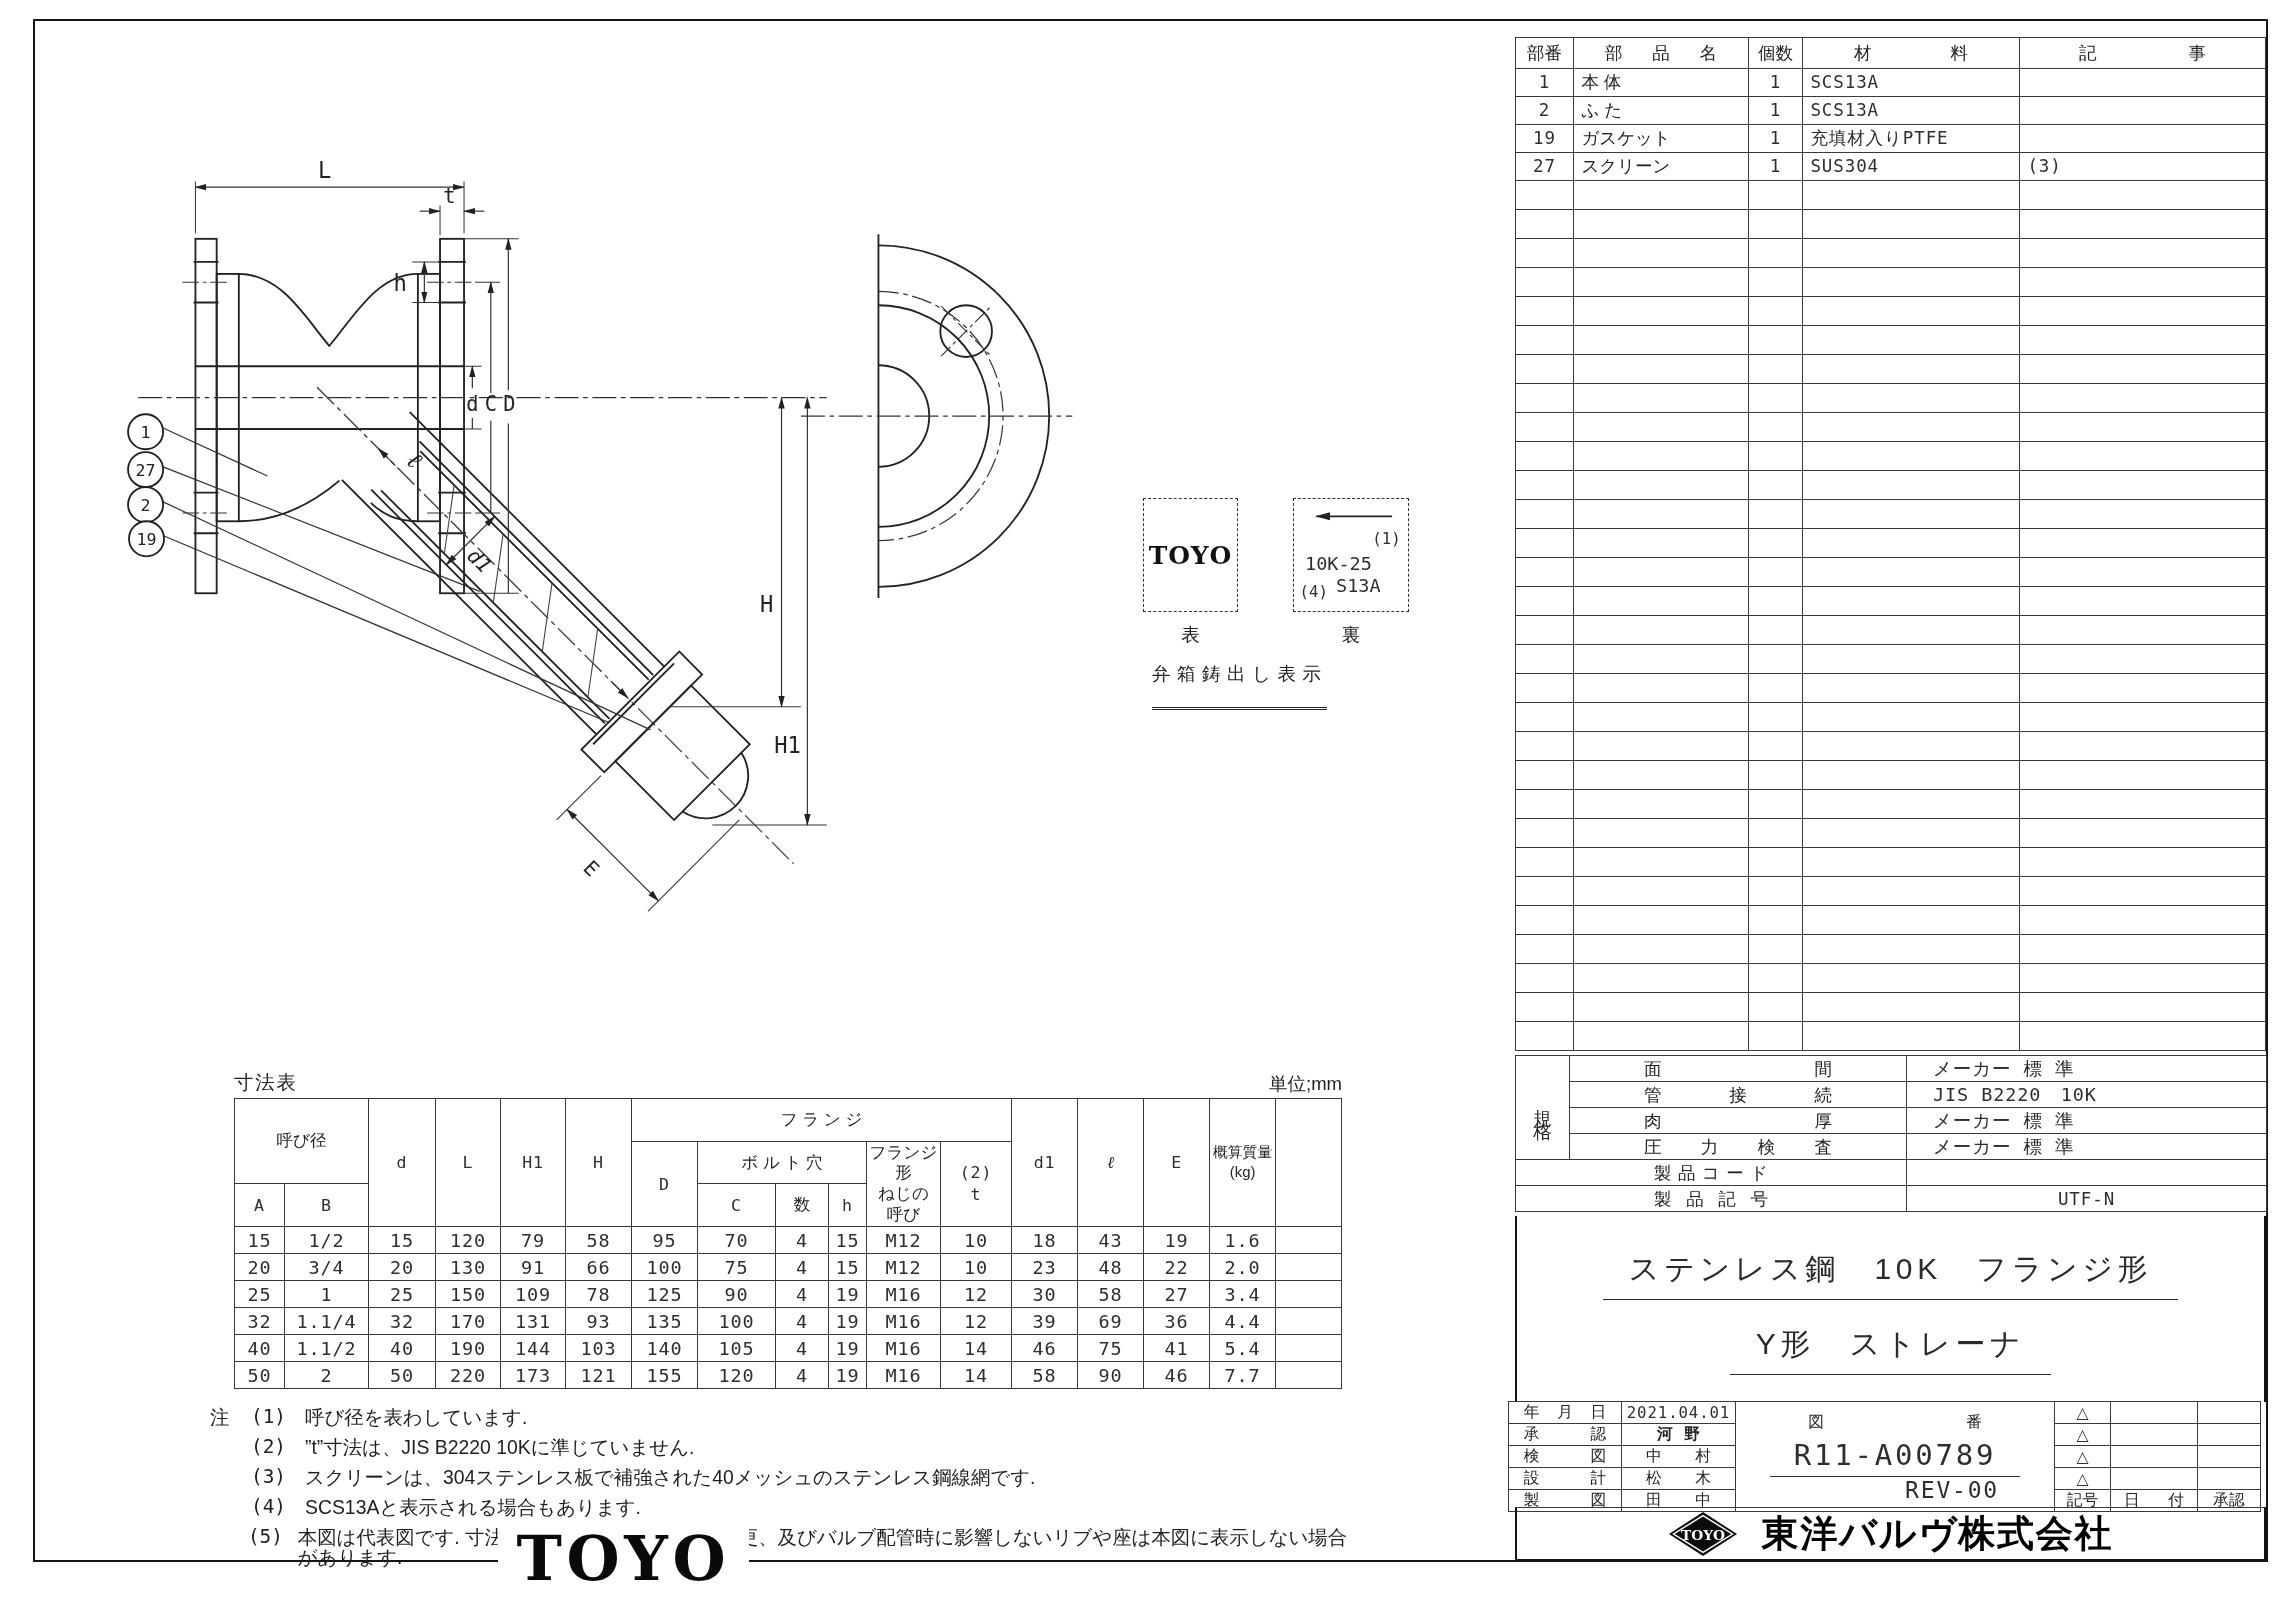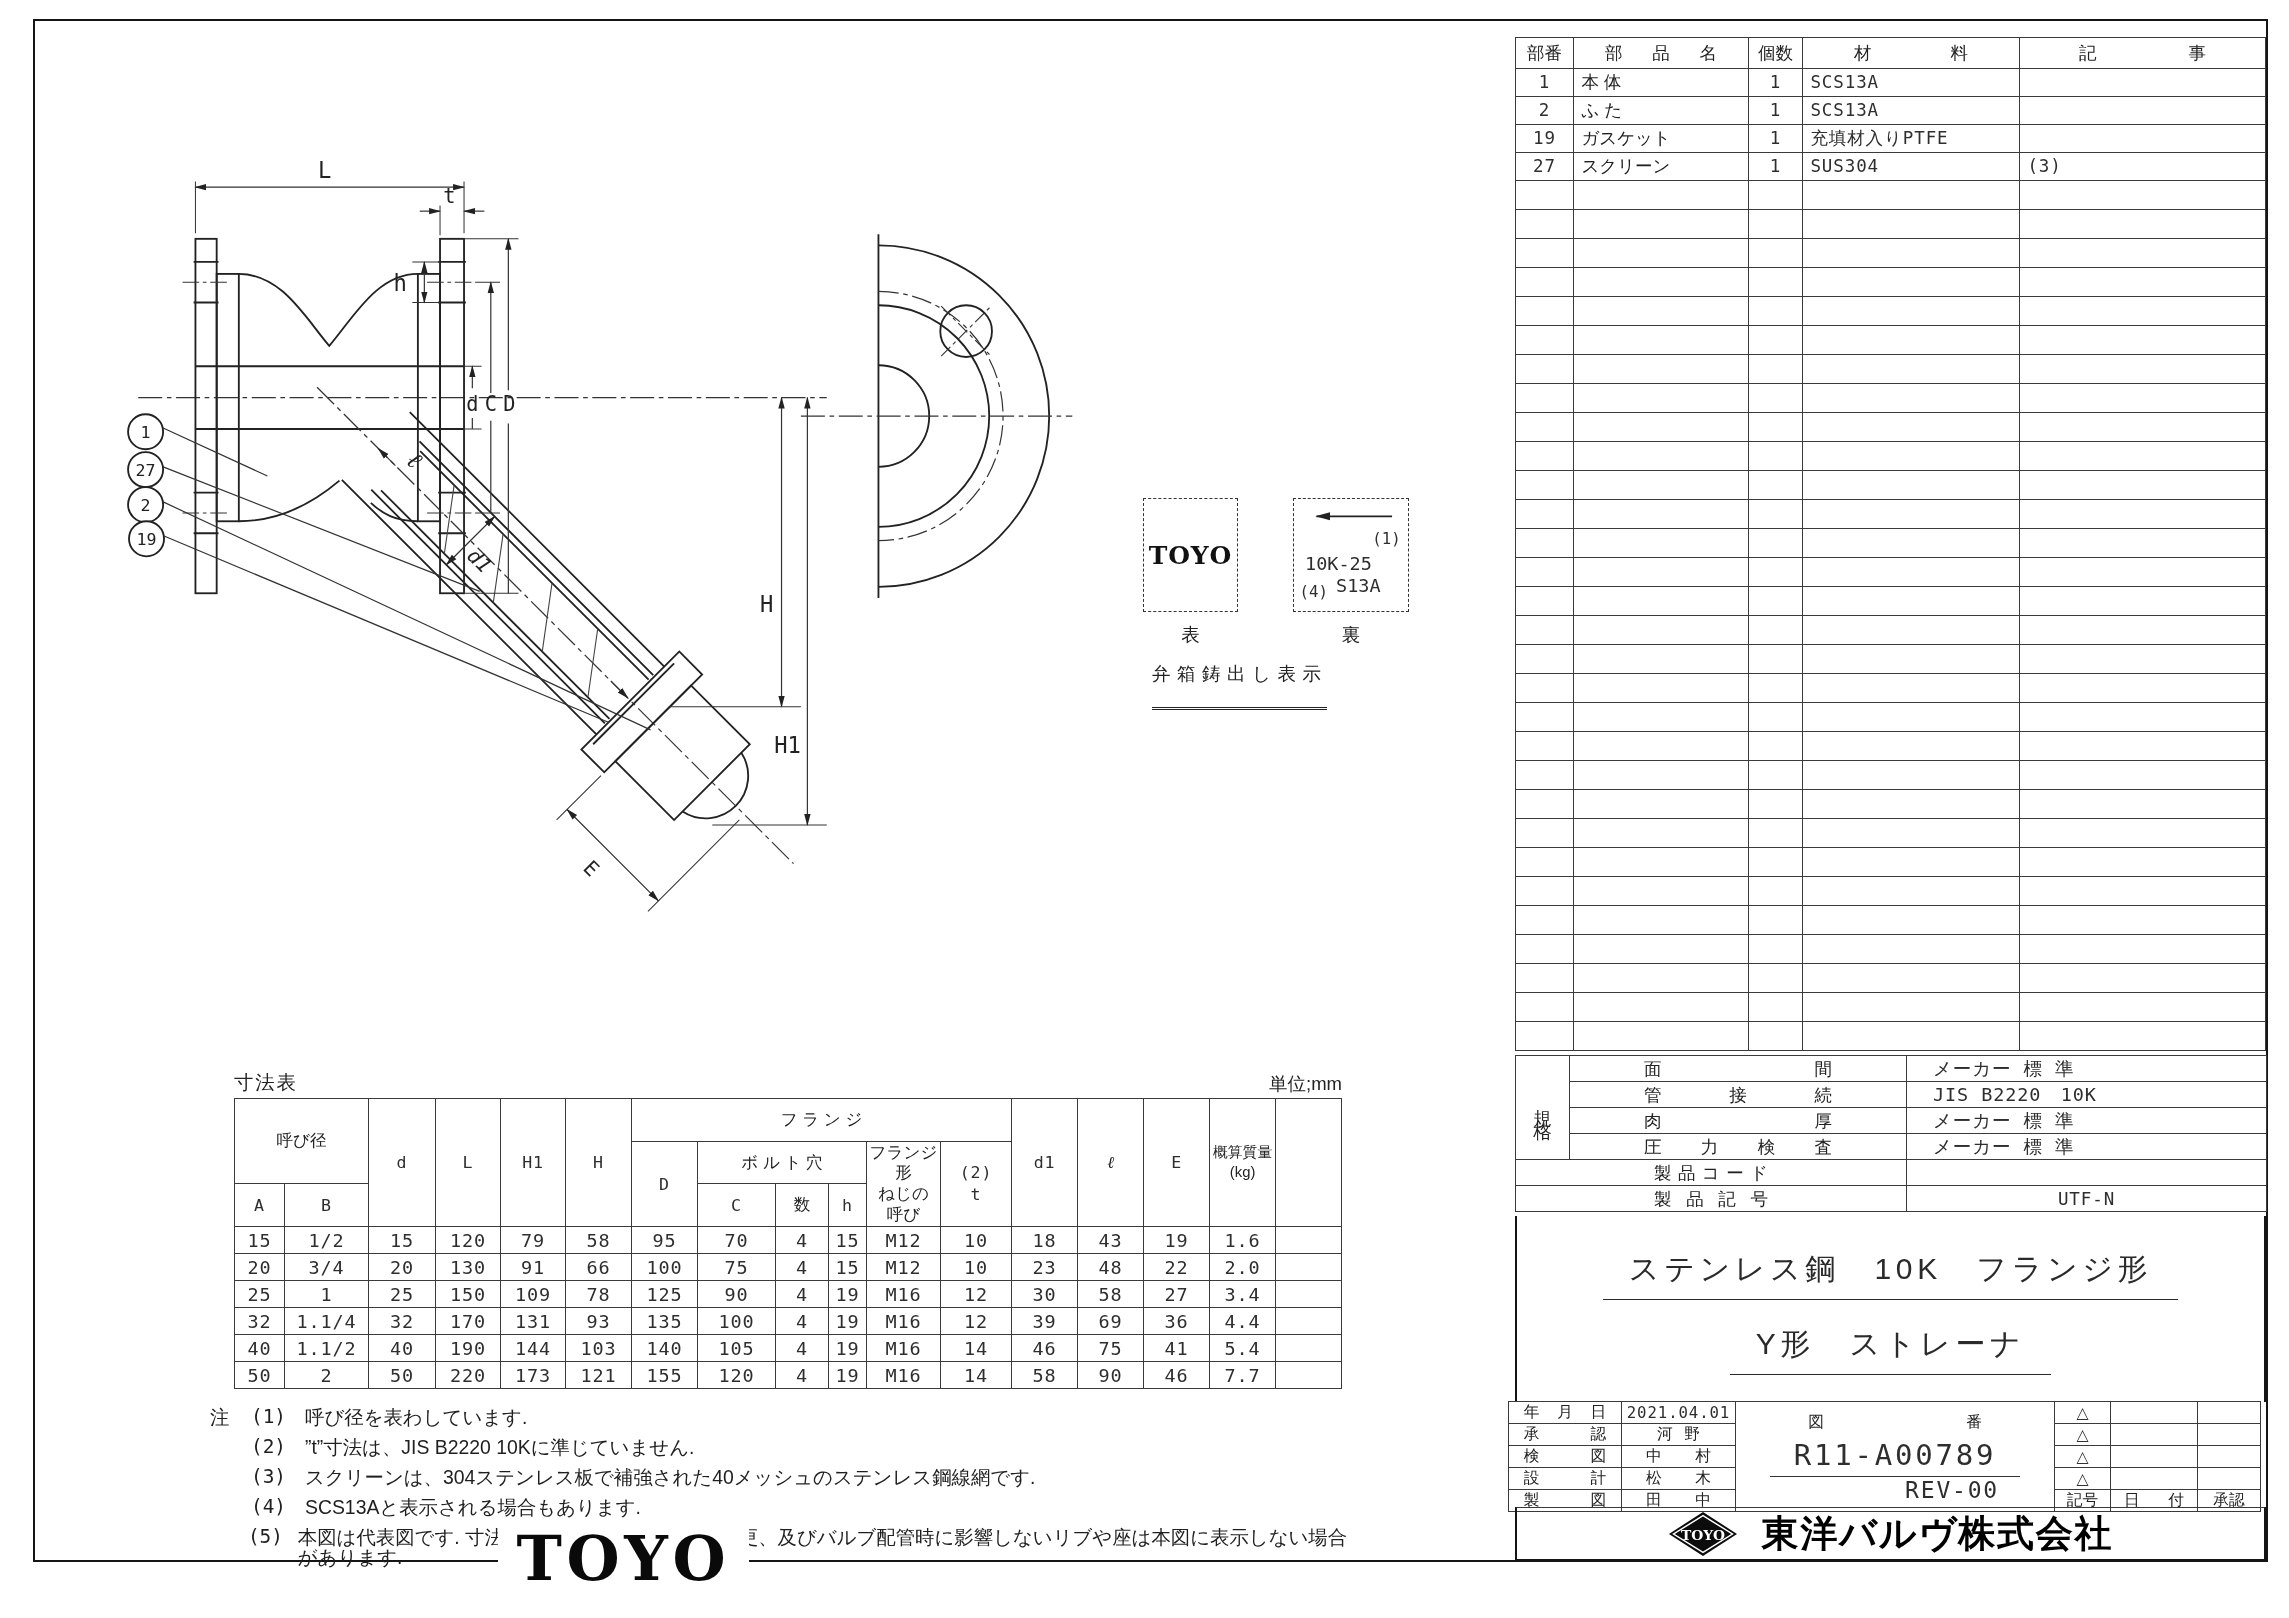--- a/index.html
+++ b/index.html
@@ -507,21 +507,21 @@
             <div class="zubanLabel">図 番</div>
             <div><span class="zubanNum">R11-A00789</span></div>
             <div class="zubanRev">REV-00</div>
           </td>
           <td class="tri">△</td>
           <td></td>
           <td></td>
         </tr>
         <tr>
           <td class="jlabel" style="padding: 0px 14.8px;">承 認</td>
-          <td class="jlabel" style="padding: 0px 35px;">河 野</td>
+          <td class="jlabel" style="padding: 0px 35px; font-weight: bold;">河 野</td>
           <td class="tri">△</td>
           <td></td>
           <td></td>
         </tr>
         <tr>
           <td class="jlabel" style="padding: 0px 14.8px;">検 図</td>
           <td class="jlabel" style="padding: 0px 24px;">中 村</td>
           <td class="tri">△</td>
           <td></td>
           <td></td>

